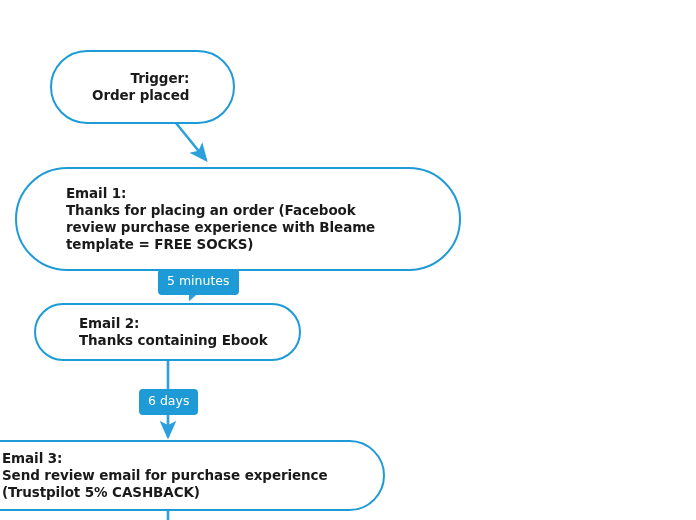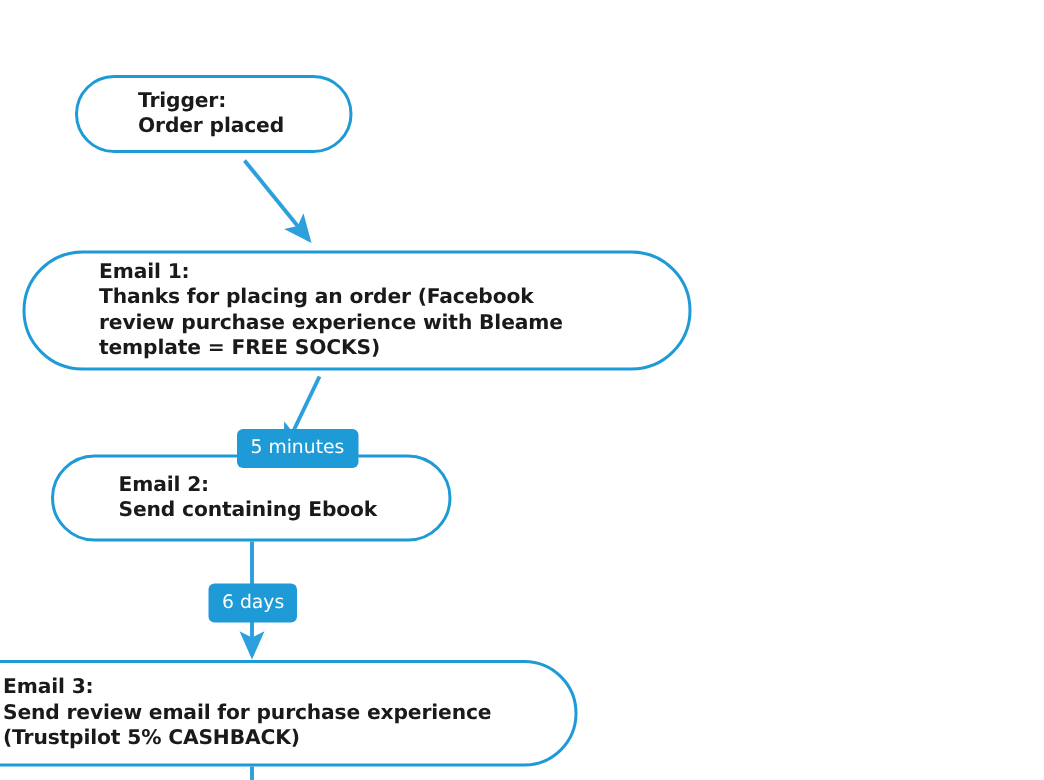--- a/index.html
+++ b/index.html
@@ -31,26 +31,26 @@
     font-family: "DejaVu Sans", sans-serif;
     font-weight: bold;
     font-size: 13.5px;
     line-height: 17px;
     color: #1a1a1a;
     white-space: pre;
     letter-spacing: -0.1px;
   }
   
   #node-trigger {
-    left: 50px; top: 50px; width: 185px; height: 52px;
+    left: 50px; top: 50px; width: 185px; height: 74px; text-align: right;
   }
   #node-trigger .node-text { padding-left: 40px; }
 
   #node-email1 {
-    left: 15px; top: 167px; width: 446px; height: 80px;
+    left: 15px; top: 167px; width: 446px; height: 104px;
   }
   #node-email1 .node-text { padding-left: 49px; }
 
   #node-email2 {
     left: 34px; top: 303px; width: 267px; height: 58px;
   }
   #node-email2 .node-text { padding-left: 43px; }
 
   #node-email3 {
     left: -52px; top: 440px; width: 437px; height: 71px;
@@ -72,21 +72,21 @@
     background: #1e9bd7;
     color: #ffffff;
     font-family: "DejaVu Sans", sans-serif;
     font-size: 12.5px;
     line-height: 1;
     border-radius: 4px;
     padding: 6px 9px 7px 9px;
     white-space: nowrap;
     z-index: 5;
   }
-  #badge-5min { left: 158px; top: 269px; margin-top: 17px; }
+  #badge-5min { left: 158px; top: 269px; }
   #badge-2days { left: 139px; top: 389px; }
 </style>
 </head>
 <body>
 
 <div id="canvas">
 
   <svg id="connectors" viewBox="0 0 696 520" width="696" height="520" xmlns="http://www.w3.org/2000/svg">
     <defs>
       <marker id="arrowhead" markerWidth="9" markerHeight="9" refX="6.2" refY="3.6" orient="auto" markerUnits="strokeWidth">
@@ -110,21 +110,21 @@
 
   <div class="node" id="node-email1">
     <span class="node-text">Email 1:
 Thanks for placing an order (Facebook
 review purchase experience with Bleame
 template = FREE SOCKS)</span>
   </div>
 
   <div class="node" id="node-email2">
     <span class="node-text">Email 2:
-Send containing Ebook</span>
+Thanks containing Ebook</span>
   </div>
 
   <div class="node" id="node-email3">
     <span class="node-text">Email 3:
 Send review email for purchase experience
 (Trustpilot 5% CASHBACK)</span>
   </div>
 
   <div class="badge" id="badge-5min">5 minutes</div>
 

